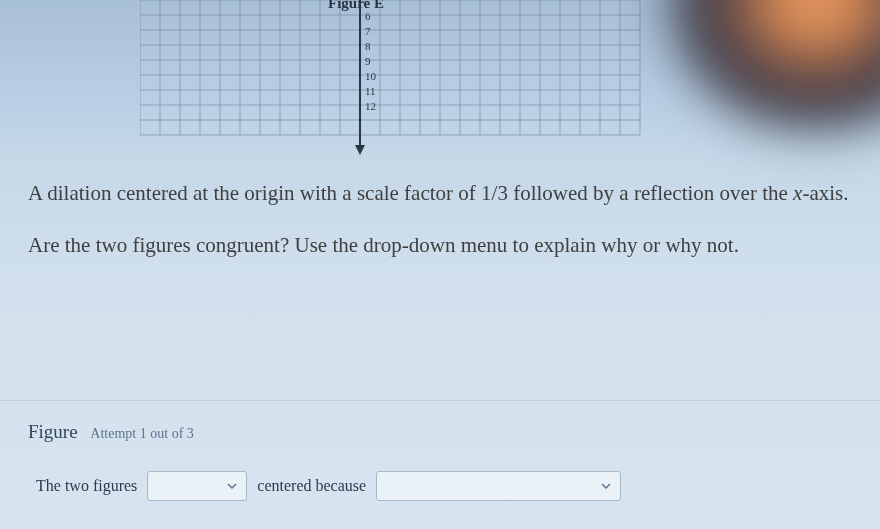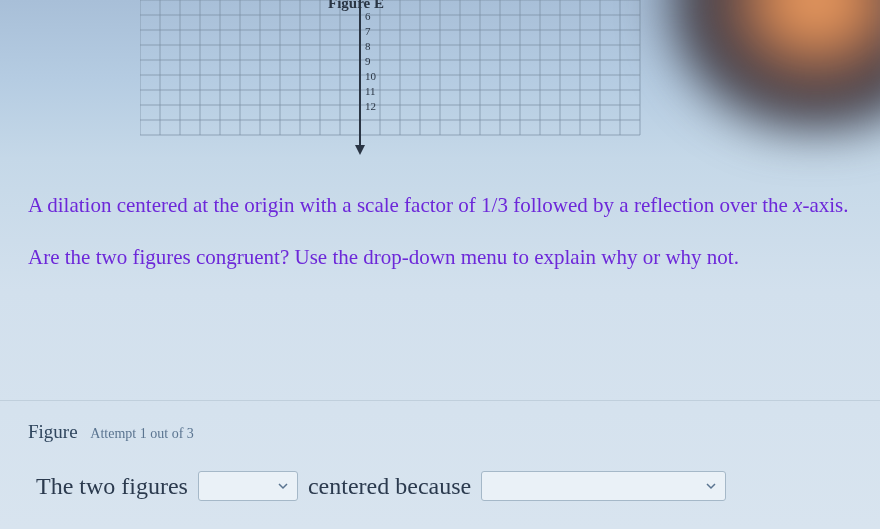--- a/index.html
+++ b/index.html
@@ -26,26 +26,26 @@
     .grid-area {
       position: absolute;
       top: 0;
       left: 140px;
       width: 508px;
       height: 155px;
     }
     .grid-area svg { display: block; }
     .content {
       position: absolute;
-      top: 190px;
+      top: 178px;
       left: 28px;
       right: 28px;
       font-size: 21px;
       line-height: 1.45;
-      color: #6d28d9;
+      color: #404040;
     }
     .content p { margin-bottom: 22px; }
     .content .em { font-style: italic; }
     .answer-section {
       position: absolute;
       top: 400px;
       left: 0;
       right: 0;
       border-top: 1px solid #c0cfdc;
       padding-top: 20px;
@@ -56,21 +56,21 @@
       font-size: 19px;
       color: #30465e;
       margin-bottom: 28px;
     }
     .answer-header .attempt {
       font-size: 14px;
       color: #5a7490;
       margin-left: 8px;
     }
     .sentence {
-      font-size: 24px;
+      font-size: 16px;
       color: #2b3a4e;
       display: flex;
       align-items: center;
       flex-wrap: nowrap;
       gap: 10px;
       padding-left: 8px;
     }
     .dropdown {
       display: inline-flex;
       align-items: center;

